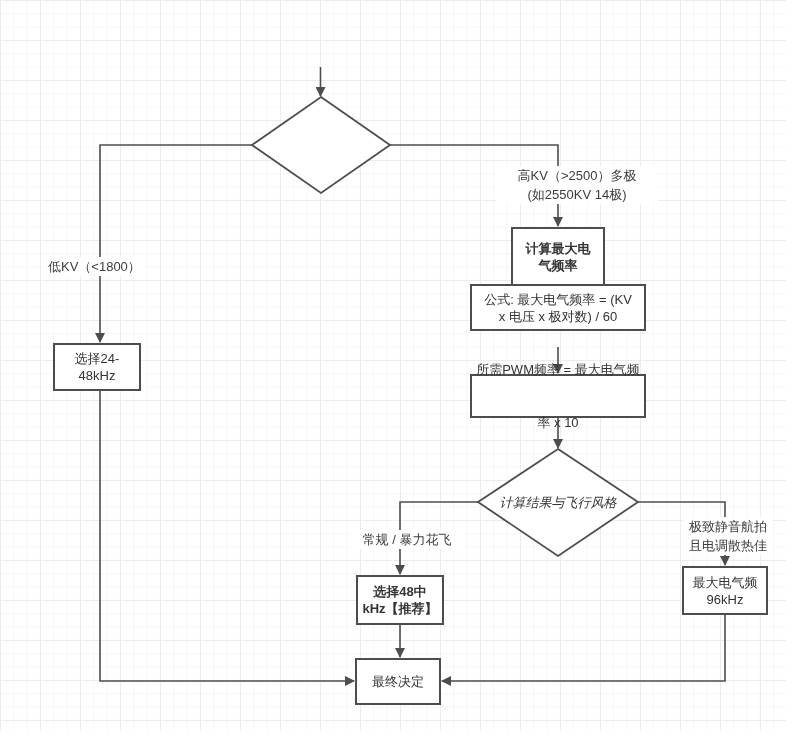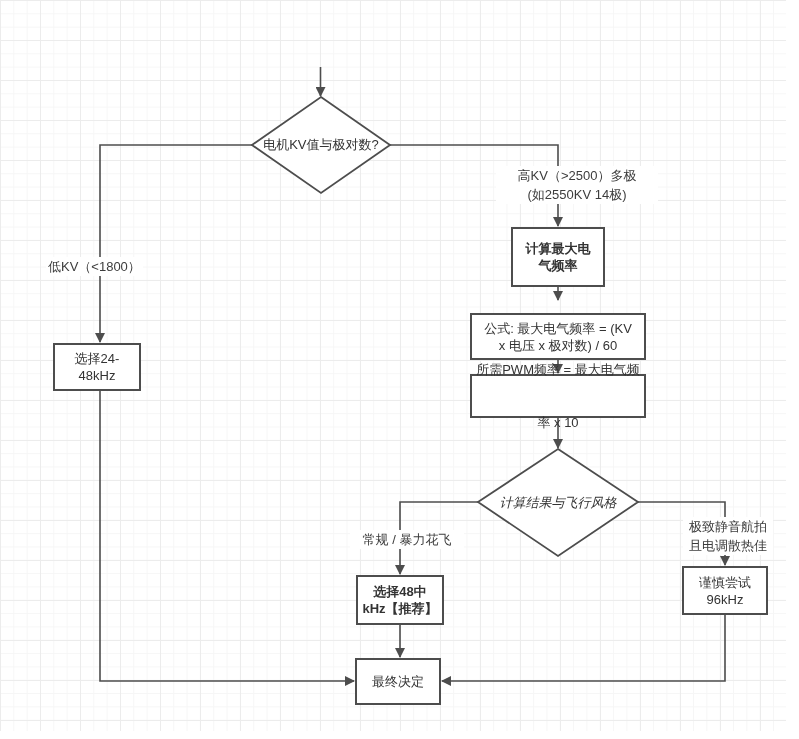--- a/index.html
+++ b/index.html
@@ -92,50 +92,49 @@
     <polygon points="321,97 390,145 321,193 252,145" fill="#ffffff" stroke="#4d4d4d" stroke-width="1.8"></polygon>
     <polygon points="558,449 638,502 558,556 478,502" fill="#ffffff" stroke="#4d4d4d" stroke-width="1.8"></polygon>
   </svg>
 
 
   <div class="node" style="left:511px; top:227px; width:94px; height:60px;font-weight:bold;">
     <span>计算最大电</span>
     <span>气频率</span>
   </div>
 
-  <div class="node" style="left:470px; top:313px; width:176px; height:47px;">
+  <div class="node" style="left:470px; top:284px; width:176px; height:47px;">
     <span>公式: 最大电气频率 = (KV</span>
     <span>x 电压 x 极对数) / 60</span>
   </div>
 
   <div class="node" style="left:470px; top:374px; width:176px; height:44px;gap:36px;">
     <span>所需PWM频率 = 最大电气频</span>
     <span>率 x 10</span>
   </div>
 
   <div class="node" style="left:53px; top:343px; width:88px; height:48px;">
     <span>选择24-</span>
     <span>48kHz</span>
   </div>
 
   <div class="node" style="left:356px; top:575px; width:88px; height:50px;font-weight:bold;">
     <span>选择48中</span>
     <span>kHz【推荐】</span>
   </div>
 
   <div class="node" style="left:682px; top:566px; width:86px; height:49px;">
-    <span>谨慎尝试</span>
+    <span>最大电气频</span>
     <span>96kHz</span>
   </div>
 
   <div class="node" style="left:355px; top:658px; width:86px; height:47px;">
     <span>最终决定</span>
   </div>
 
-  <div class="dtext" style="left:251px; top:136px; width:140px;">电机KV值与极对数?</div>
   <div class="dtext" style="left:478px; top:494px; width:160px;font-style:italic;">计算结果与飞行风格</div>
 
   <div class="elabel" style="left:46px; top:257px;">低KV（&lt;1800）</div>
 
   <div class="elabel" style="left:496px; top:166px; width:158px;">
     <span>高KV（&gt;2500）多极</span>
     <span>(如2550KV 14极)</span>
   </div>
 
   <div class="elabel" style="left:350px; top:530px; width:110px;">常规 / 暴力花飞</div>

